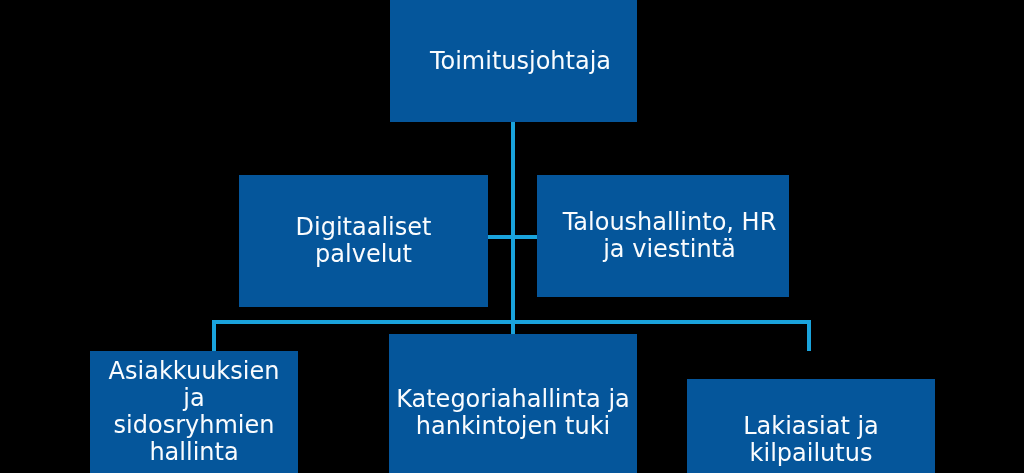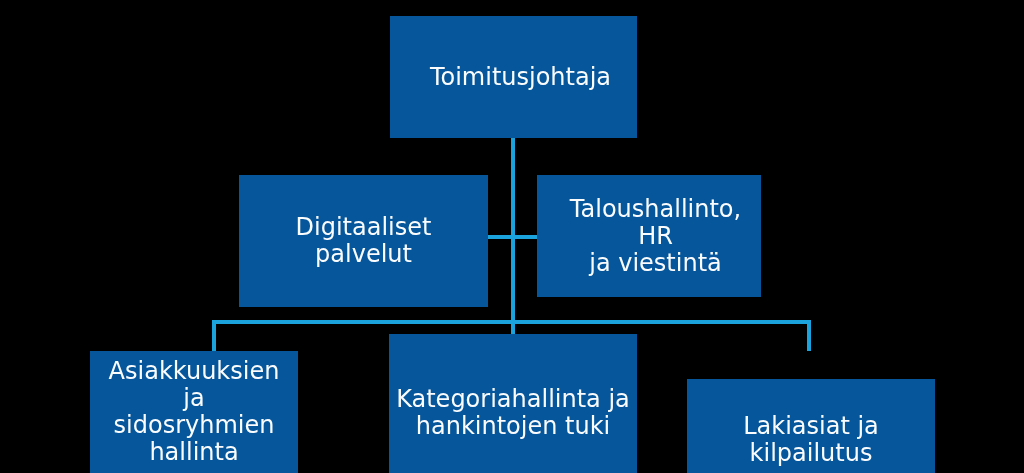--- a/index.html
+++ b/index.html
@@ -27,23 +27,23 @@
     line-height: 27px;
     white-space: pre-line;
     box-sizing: border-box;
     padding: 4px 6px;
   }
   .connector {
     position: absolute;
     background: #1AA3DC;
   }
   
-  #node-ceo      { left: 390px; top: 16px;     width: 247px; height: 122px; padding-left: 20px; }
+  #node-ceo      { left: 390px; top: 0;     width: 247px; height: 122px; padding-left: 20px; }
   #node-digital  { left: 239px; top: 175px; width: 249px; height: 132px; }
-  #node-finance  { left: 537px; top: 175px; width: 224px; height: 122px; padding-left: 19px; }
+  #node-finance  { left: 537px; top: 175px; width: 252px; height: 122px; padding-left: 19px; }
   #node-accounts { left: 90px;  top: 351px; width: 208px; height: 122px; }
   #node-category { left: 389px; top: 334px; width: 248px; height: 158px; }
   #node-legal    { left: 687px; top: 351px; width: 248px; height: 122px; margin-top: 28px; }
   
   #conn-v-main   { left: 511px; top: 122px; width: 4px;   height: 229px; }
   #conn-h-mid    { left: 488px; top: 235px; width: 49px;  height: 4px; }
   #conn-h-low    { left: 212px; top: 320px; width: 599px; height: 4px; }
   #conn-v-left   { left: 212px; top: 320px; width: 4px;   height: 31px; }
   #conn-v-right  { left: 807px; top: 320px; width: 4px;   height: 31px; }
 </style>

